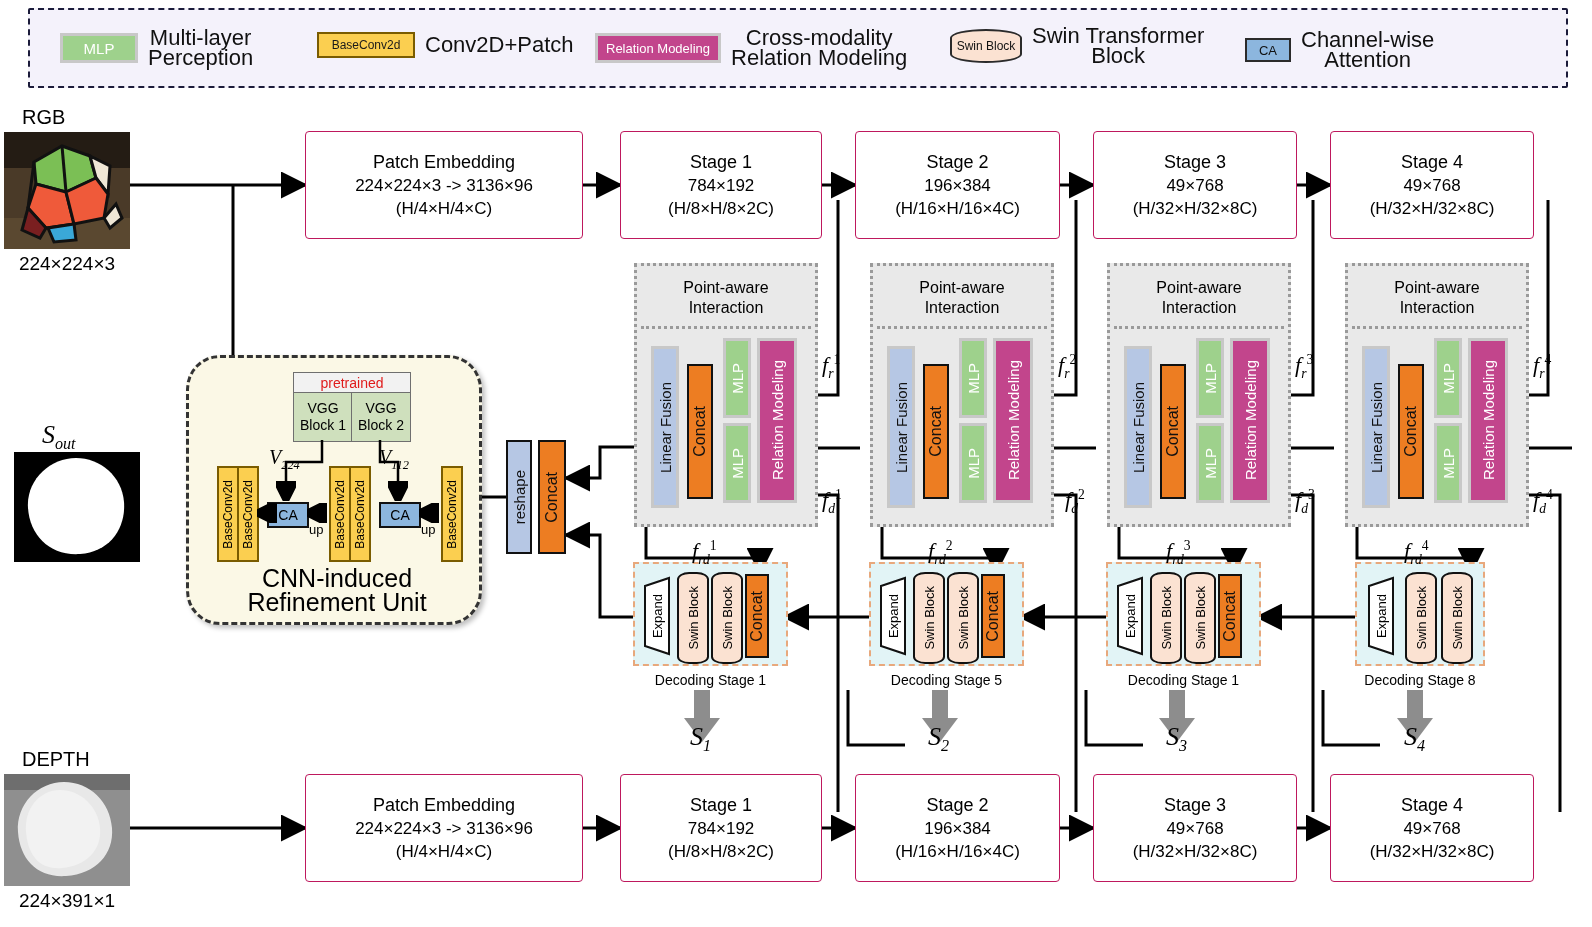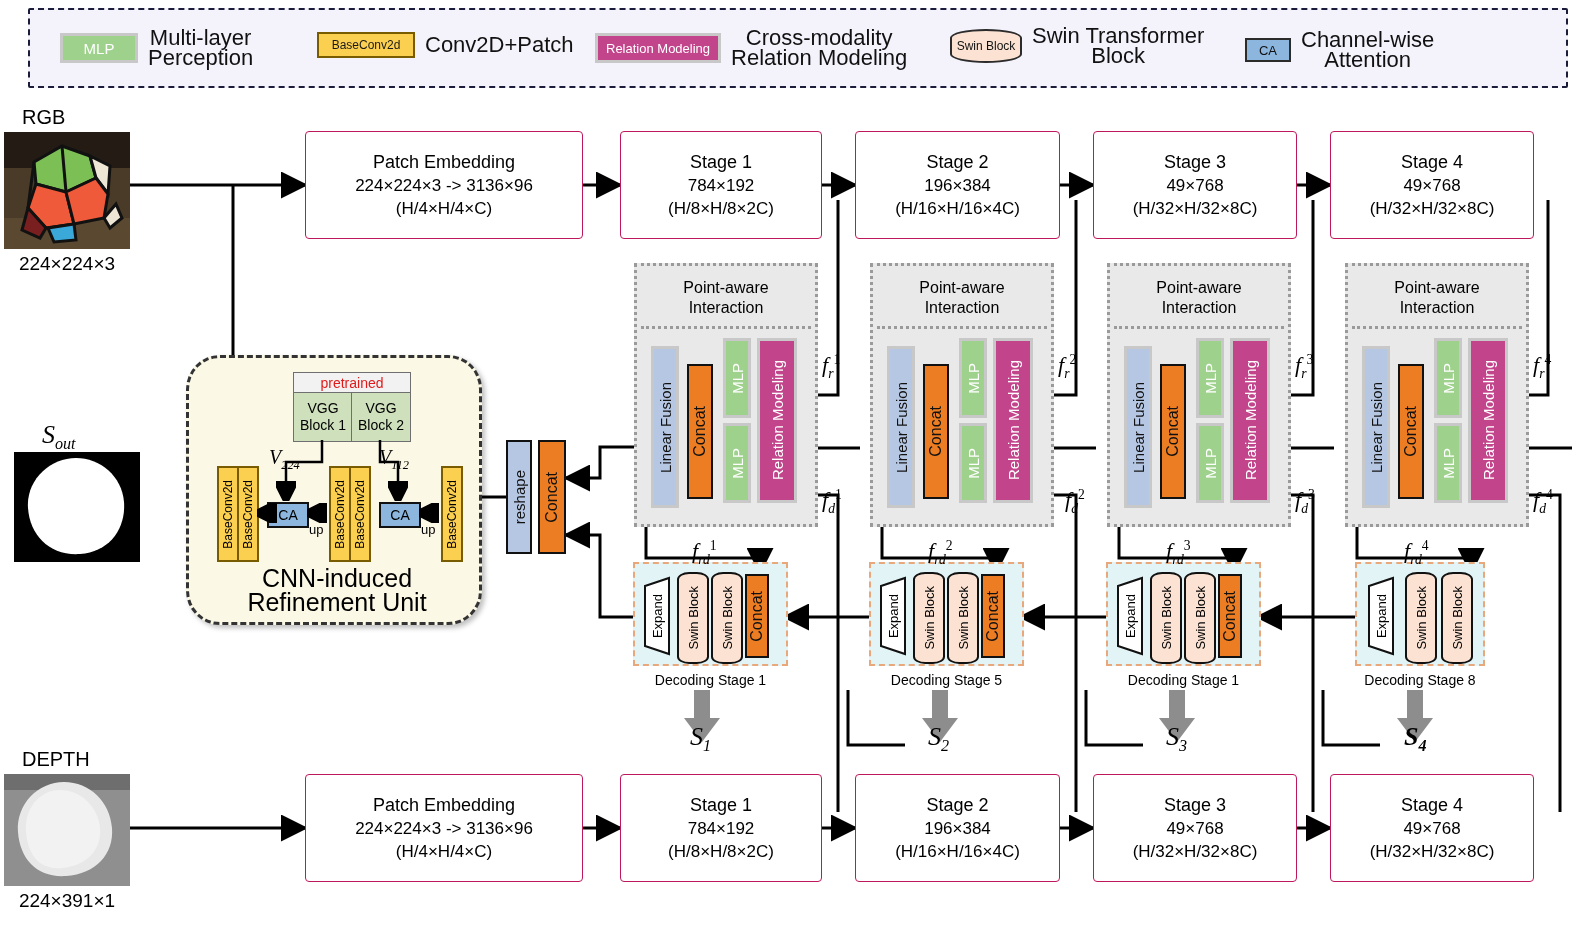--- a/index.html
+++ b/index.html
@@ -421,21 +421,21 @@
     </div>
     <div class="swin" style="left:48px;top:8px;width:28px;height:88px;">
         <span>Swin Block</span>
       </div>
     <div class="swin" style="left:84px;top:8px;width:28px;height:88px;">
         <span>Swin Block</span>
       </div>
     <div class="dec-label">Decoding Stage 8</div>
   </div>
   <div class="abs math" style="left:1404px;top:538px;">f<sub>rd</sub><sup>4</sup></div>
-  <div class="abs math mathbig" style="left:1404px;top:722px;font-weight:bold;">S<sub>4</sub></div>
+  <div class="abs math mathbig" style="left:1404px;top:722px;">S<sub>4</sub></div>
 
   <div class="abs" id="cru" style="left:186px;top:355px;width:296px;height:270px;">
     <div class="pretrained" style="left:104px;top:14px;width:116px;height:20px;">pretrained</div>
     <div class="vgg" style="left:104px;top:34px;width:58px;height:48px;">VGG<br>Block 1</div>
     <div class="vgg" style="left:162px;top:34px;width:58px;height:48px;">VGG<br>Block 2</div>
 
     <div class="math" style="left:80px;top:88px;font-size:20px;">V<sub>224</sub></div>
     <div class="math" style="left:190px;top:88px;font-size:20px;">V<sub>112</sub></div>
 
     <div class="bconv" style="left:28px;top:108px;width:18px;height:92px;">

